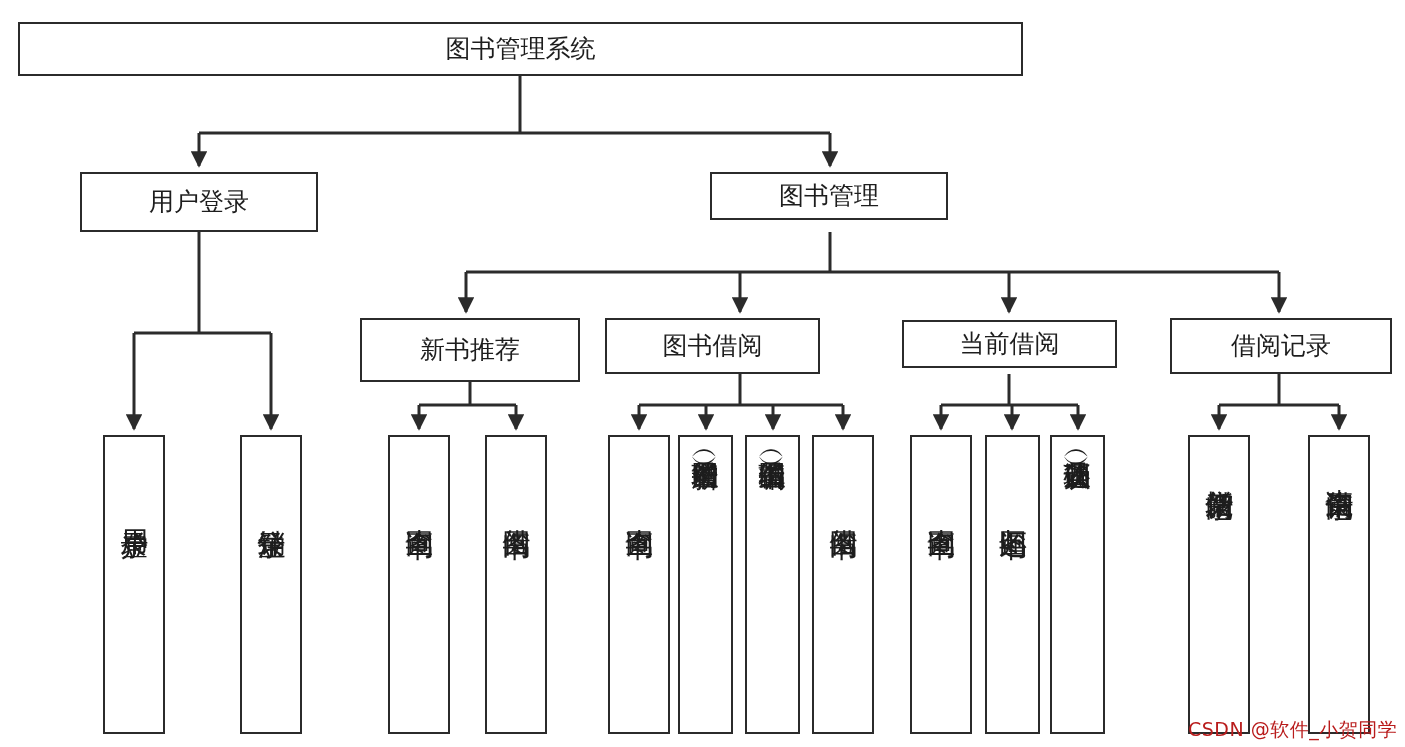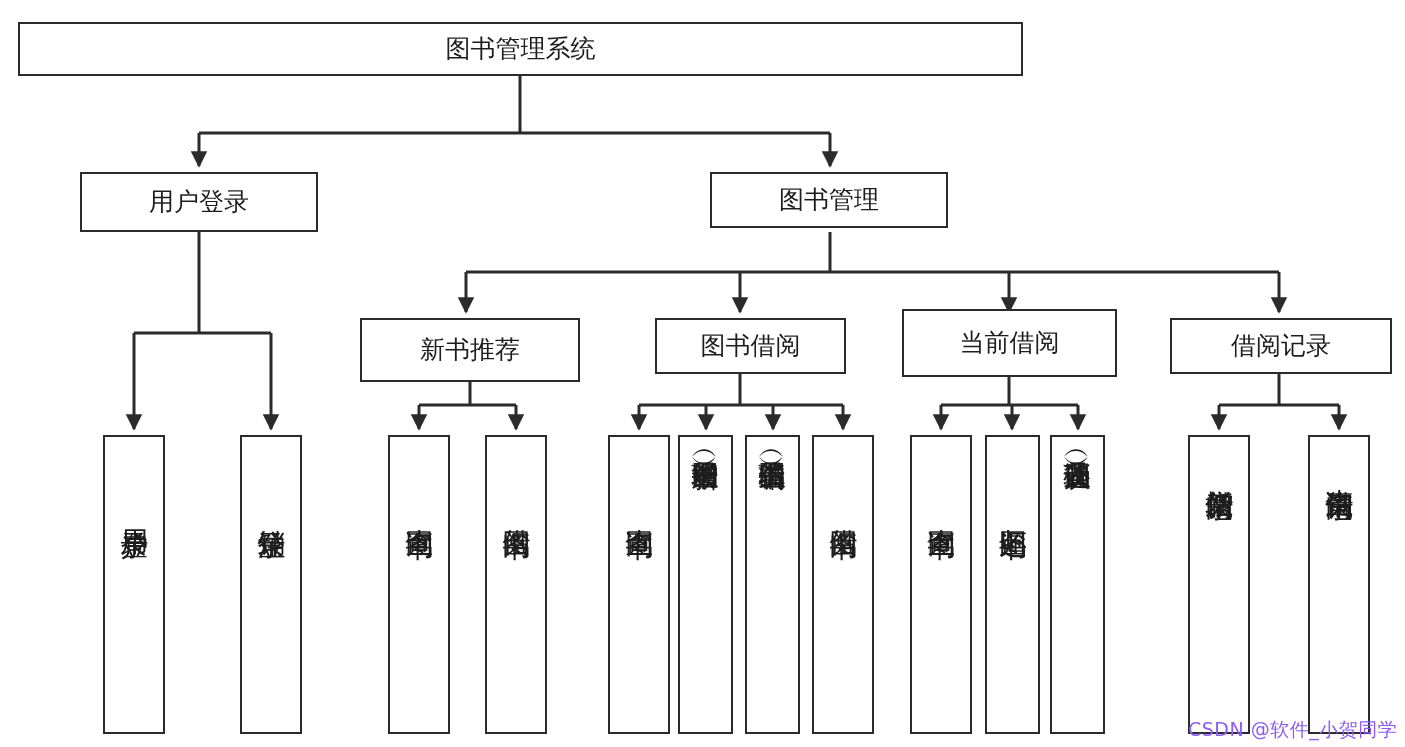--- a/index.html
+++ b/index.html
@@ -54,21 +54,21 @@
     color: #1d1d1d;
   }
   .vtext.tight {
     font-size: 27px;
     line-height: 1.0;
     letter-spacing: 0px;
   }
   .watermark {
     position: absolute;
     font-size: 19px;
-    color: #8b5cf6;
+    color: #b91c1c;
     white-space: nowrap;
     letter-spacing: 0.5px;
   }
 </style>
 </head>
 <body>
 
 <div id="diagram-root">
 
   <svg id="diagram-svg" viewBox="0 0 1405 747" xmlns="http://www.w3.org/2000/svg">
@@ -121,31 +121,31 @@
     </g>
   </svg>
 
   <div class="node-box horizontal" style="left:18px; top:14px; width:1005px; height:54px;margin-top:8px;">
     <span>图书管理系统</span>
   </div>
 
   <div class="node-box horizontal" style="left:80px; top:172px; width:238px; height:60px;">
     <span>用户登录</span>
   </div>
-  <div class="node-box horizontal" style="left:710px; top:172px; width:238px; height:56px;">
+  <div class="node-box horizontal" style="left:710px; top:172px; width:238px; height:48px;">
     <span>图书管理</span>
   </div>
 
   <div class="node-box horizontal" style="left:360px; top:318px; width:220px; height:64px;">
     <span>新书推荐</span>
   </div>
-  <div class="node-box horizontal" style="left:655px; top:318px; width:191px; height:56px;">
+  <div class="node-box horizontal" style="left:605px; top:318px; width:215px; height:56px;">
     <span>图书借阅</span>
   </div>
-  <div class="node-box horizontal" style="left:902px; top:309px; width:215px; height:68px;text-align:center;">
+  <div class="node-box horizontal" style="left:902px; top:320px; width:215px; height:48px;text-align:center;">
     <span>当前借阅</span>
   </div>
   <div class="node-box horizontal" style="left:1170px; top:318px; width:222px; height:56px;">
     <span>借阅记录</span>
   </div>
 
   <div class="node-box vertical" style="left:103px; top:435px; width:62px; height:299px; padding-top:70px;">
     <span class="vtext">用户登录</span>
   </div>
 

